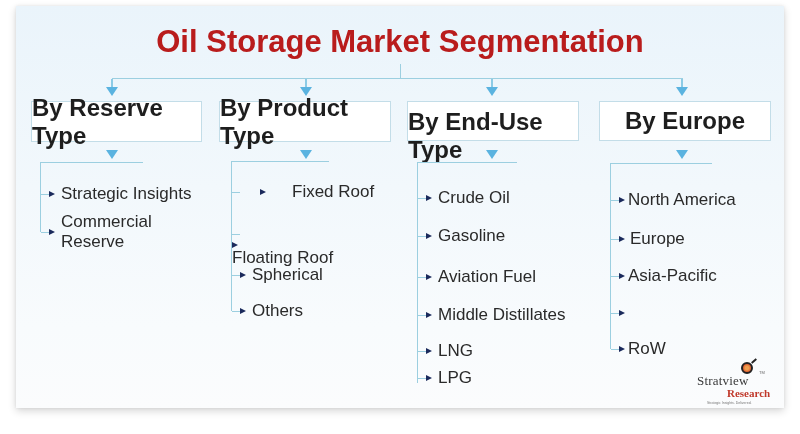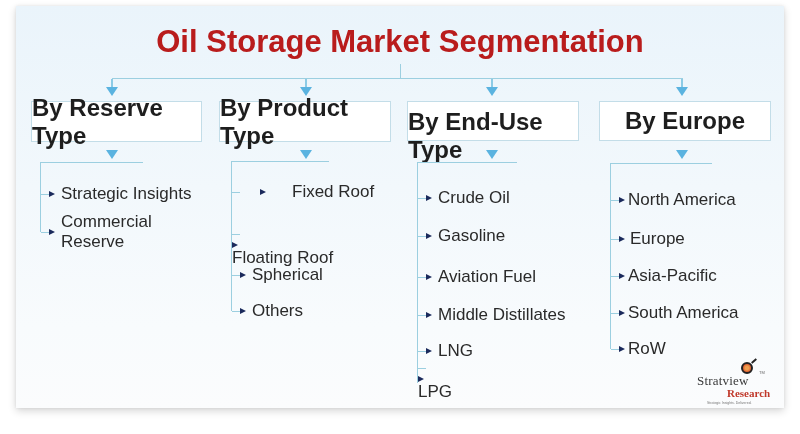--- a/index.html
+++ b/index.html
@@ -159,21 +159,21 @@
 <div class="item" style="left:418px; top:305px;">
   <span class="tick"></span>
     <span class="bullet"></span>
   <span>Middle Distillates</span>
 </div>
 <div class="item" style="left:418px; top:341px;">
   <span class="tick"></span>
     <span class="bullet"></span>
   <span>LNG</span>
 </div>
-<div class="item" style="left:418px; top:358px;flex-direction:column;">
+<div class="item" style="left:418px; top:368px;">
   <span class="tick"></span>
     <span class="bullet"></span>
   <span>LPG</span>
 </div>
 
 <div class="sub-bracket-h" style="left:610px; top:163px; width:102px;"></div>
 <div class="sub-bracket-v" style="left:610px; top:163px; height:186px;"></div>
 <div class="item" style="left:611px; top:190px;">
   <span class="tick"></span>
     <span class="bullet" style="margin-right:3px;"></span>
@@ -185,21 +185,20 @@
   <span>Europe</span>
 </div>
 <div class="item" style="left:611px; top:266px;">
   <span class="tick"></span>
     <span class="bullet" style="margin-right:3px;"></span>
   <span>Asia-Pacific</span>
 </div>
 <div class="item" style="left:611px; top:303px;">
   <span class="tick"></span>
     <span class="bullet" style="margin-right:3px;"></span>
-  <span>South America</span>
 </div>
 <div class="item" style="left:611px; top:339px;">
   <span class="tick"></span>
     <span class="bullet" style="margin-right:3px;"></span>
   <span>RoW</span>
 </div>
 
 <div class="logo">
   <div class="globe"></div>
   <div class="pin"></div>

